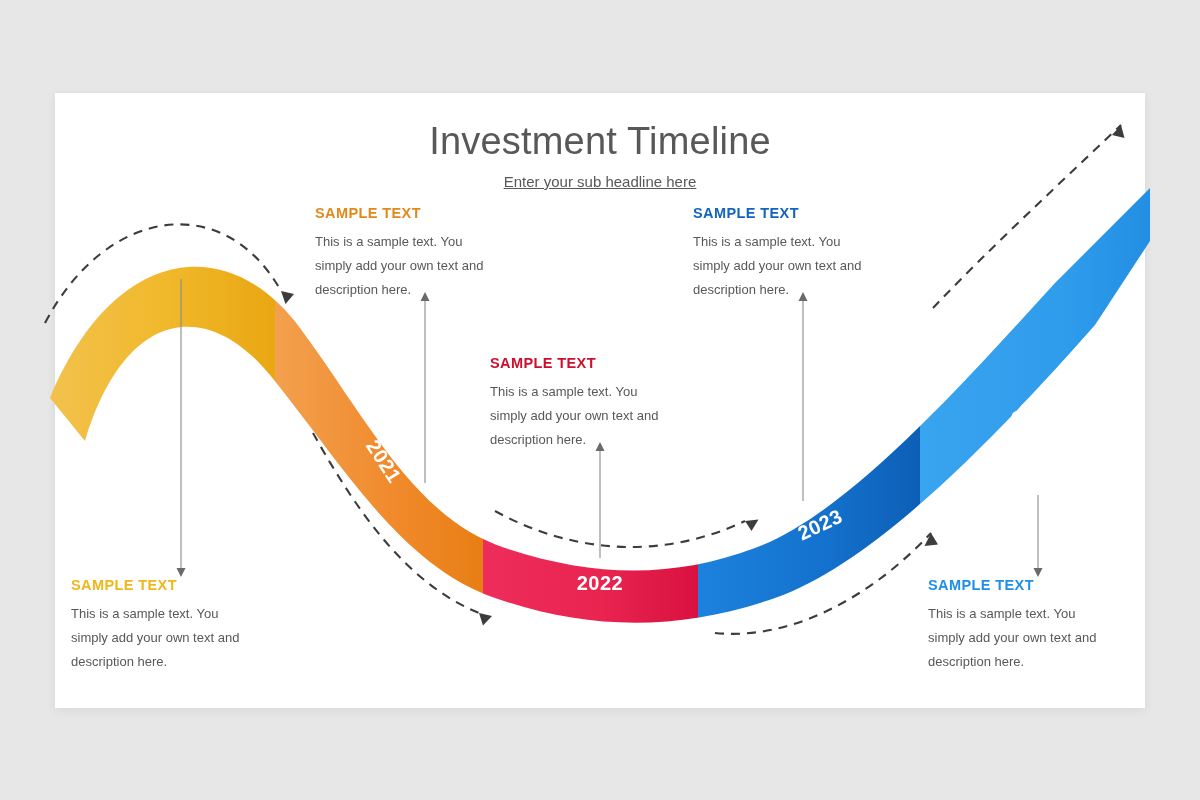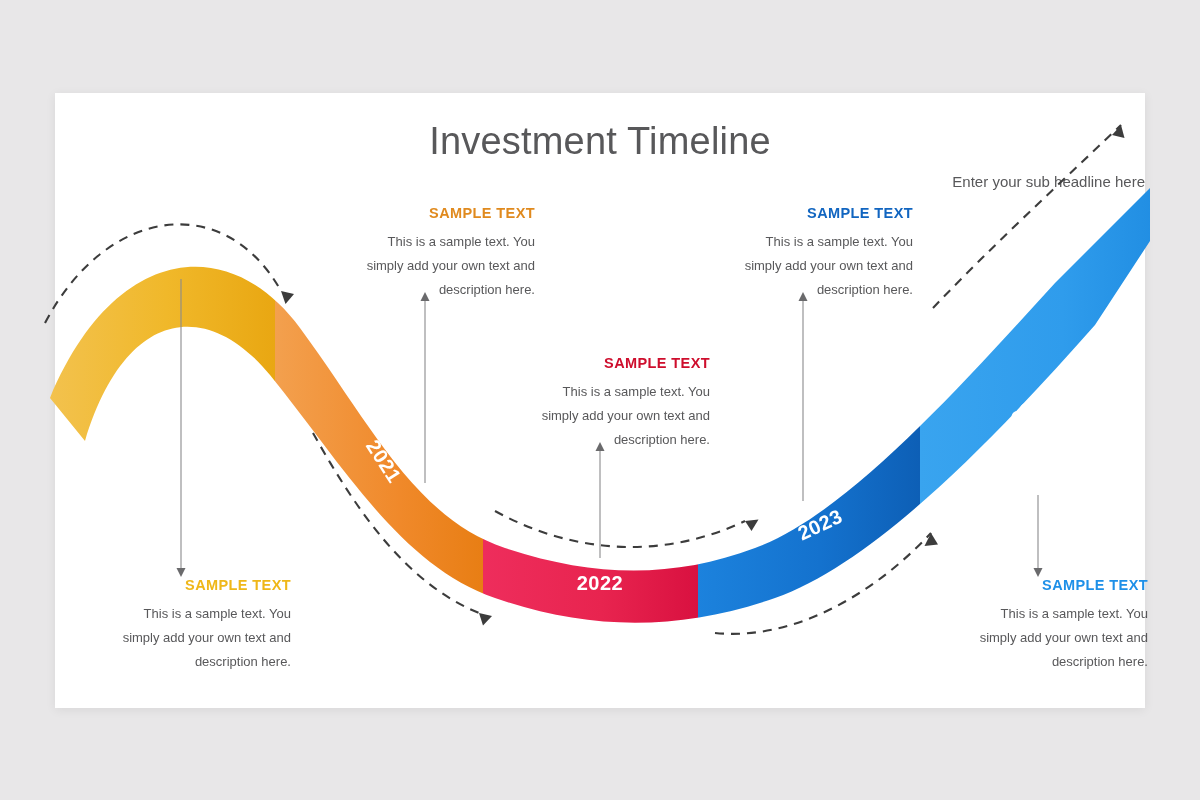--- a/index.html
+++ b/index.html
@@ -19,31 +19,31 @@
   }
 
   #title {
     position:absolute; left:0; top:27px; width:100%;
     text-align:center;
     font-size:38px; font-weight:400; color:#58585a;
     letter-spacing:0.2px;
   }
   #subtitle {
     position:absolute; left:0; top:80px; width:100%;
-    text-align:right;
-    font-size:15px; font-weight:400; color:#58585a;
+    text-align:center;
+    font-size:15px; font-weight:400; color:#58585a;text-decoration:underline;
   }
 
   #svg-layer {
     position:absolute; left:0; top:0;
     width:1090px; height:615px;
     overflow:visible;
   }
 
-  .blk { position:absolute; width:220px; text-align:right; }
+  .blk { position:absolute; width:220px; text-align:left; }
   .blk .hd {
     font-size:14.5px; font-weight:700; letter-spacing:0.4px;
     margin-bottom:9px;
   }
   .blk .bd {
     font-size:13px; color:#58585a; line-height:1.85; font-weight:400;
   }
 
   #b2020 { left:16px;  top:484px; }
   #b2021 { left:260px; top:112px; }

